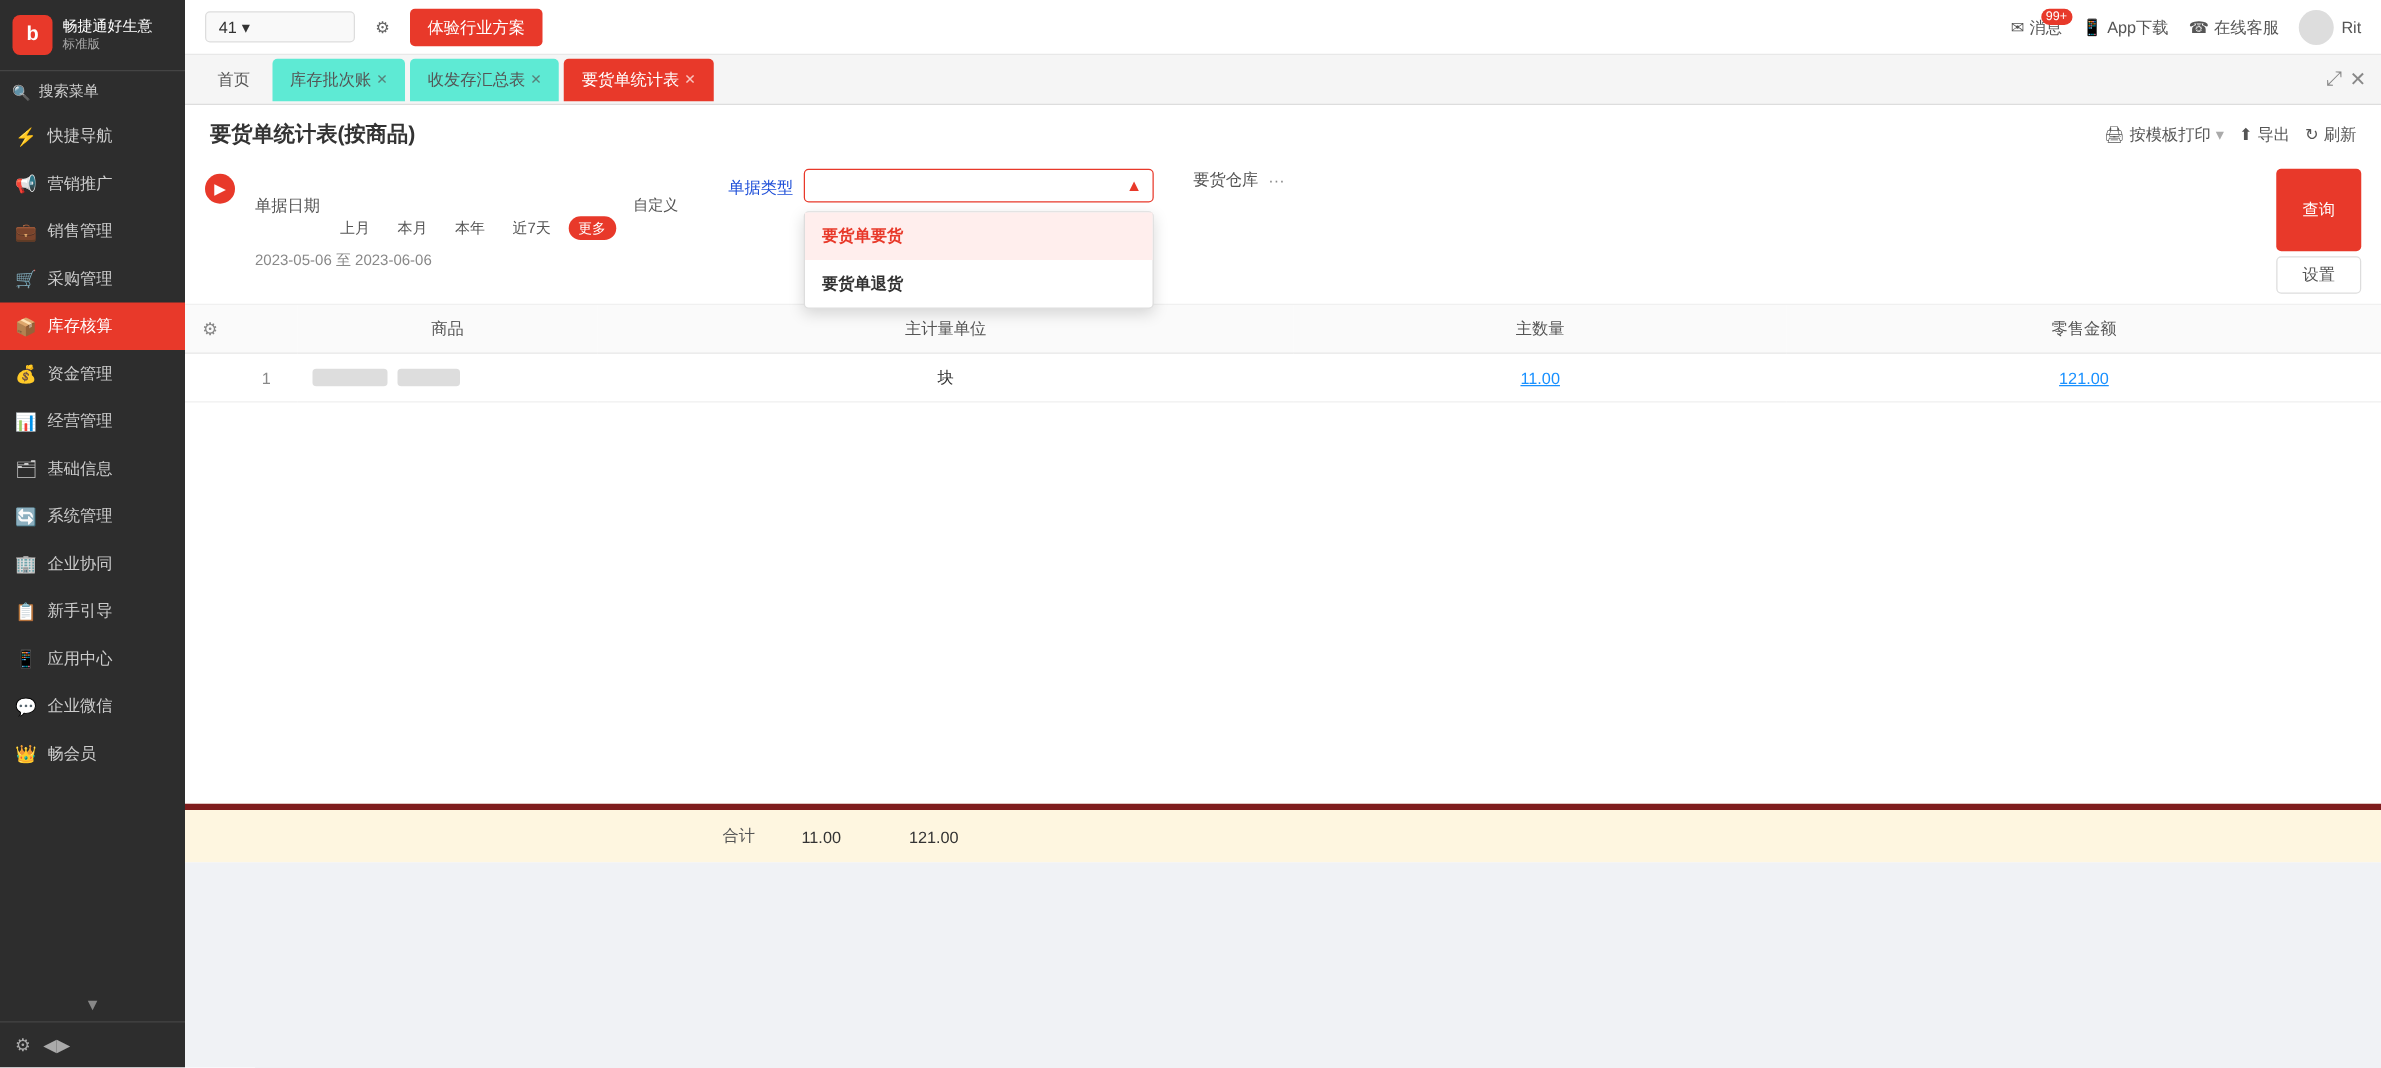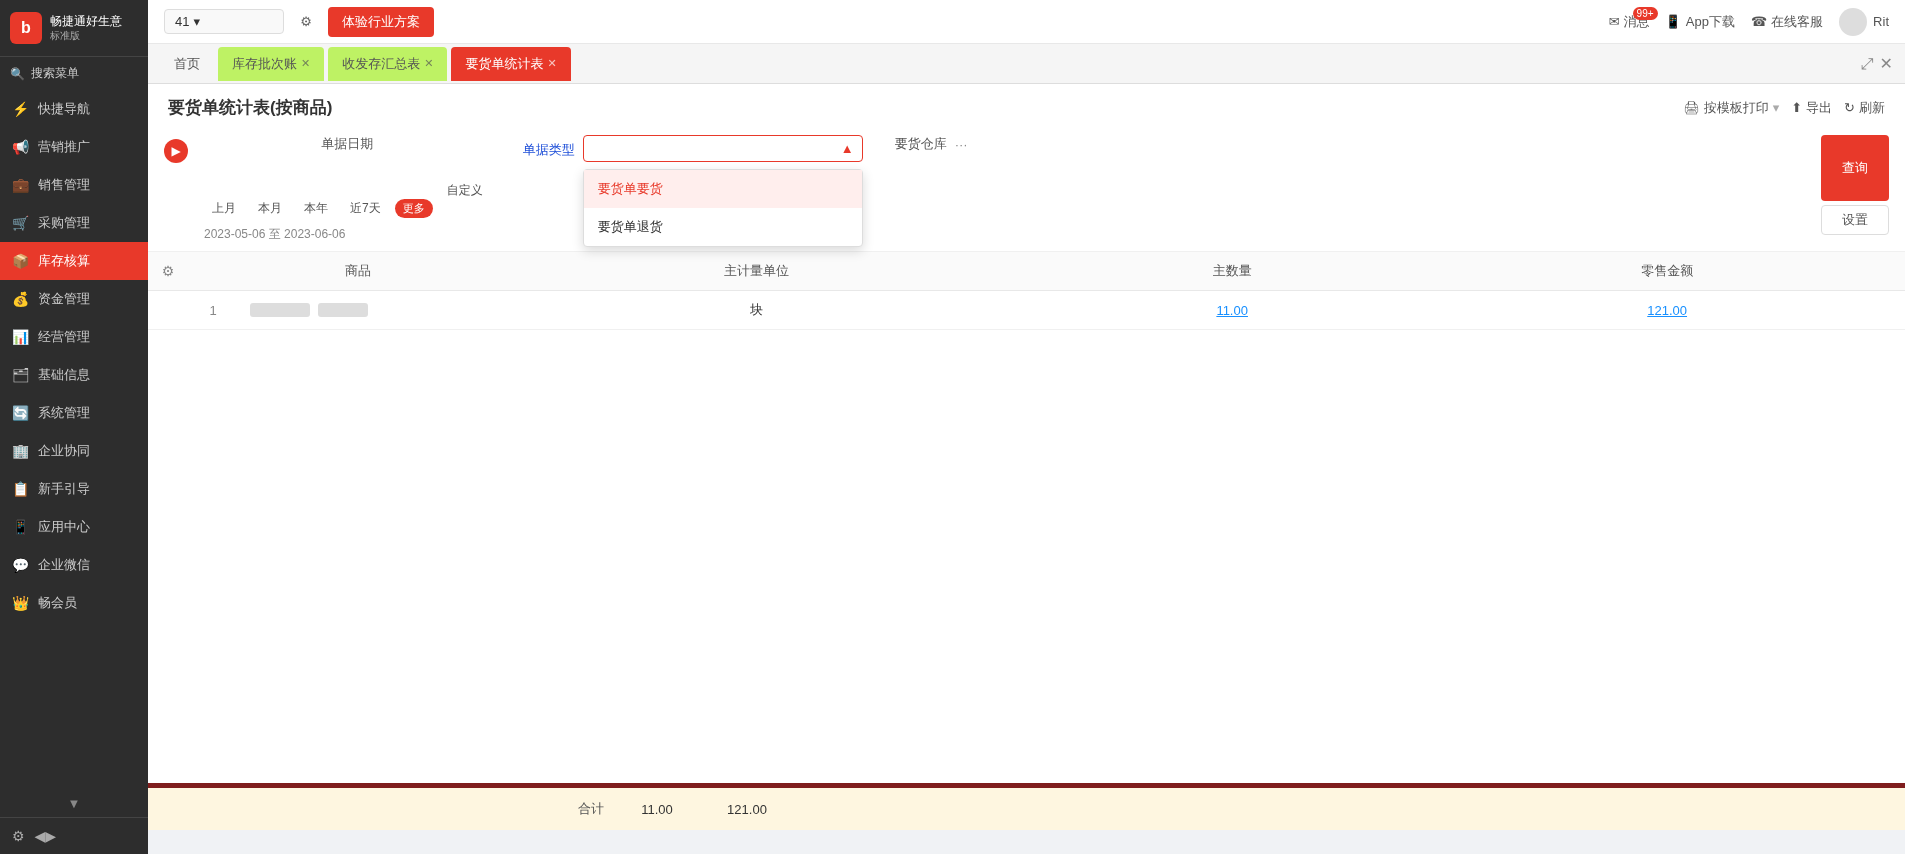--- a/index.html
+++ b/index.html
@@ -87,21 +87,21 @@
       color: #aaa;
       cursor: pointer;
       font-size: 14px;
     }
 
     
     .main {
       flex: 1;
       display: flex;
       flex-direction: column;
-      height: 830px;
+      height: 690px;
       overflow: hidden;
     }
 
     
     .topbar {
       height: 44px;
       background: #fff;
       display: flex;
       align-items: center;
       padding: 0 16px;
@@ -199,21 +199,21 @@
     }
     .tab {
       display: flex;
       align-items: center;
       gap: 4px;
       padding: 6px 14px;
       border-radius: 4px 4px 0 0;
       cursor: pointer;
       font-size: 13px;
       color: #555;
-      background: #bef264;
+      background: #5eead4;
       height: 34px;
     }
     .tab.active {
       background: #e8392a;
       color: white;
     }
     .tab .close-x {
       font-size: 11px;
       opacity: 0.7;
     }
@@ -303,21 +303,20 @@
     }
     .filter-group {
       display: flex;
       flex-direction: column;
       gap: 4px;
     }
     .filter-row {
       display: flex;
       align-items: center;
       gap: 8px;
-      flex-direction: column;
     }
     .filter-label {
       font-size: 13px;
       color: #555;
       white-space: nowrap;
     }
     .date-shortcuts {
       display: flex;
       align-items: center;
       gap: 6px;
@@ -385,20 +384,21 @@
     .dropdown-menu {
       position: absolute;
       top: 34px;
       left: 0;
       min-width: 280px;
       background: white;
       border: 1px solid #ddd;
       border-radius: 4px;
       box-shadow: 0 4px 12px rgba(0,0,0,0.15);
       z-index: 1000;
+      font-weight: bold;
     }
     .dropdown-item {
       padding: 10px 14px;
       cursor: pointer;
       font-size: 13px;
       color: #333;
     }
     .dropdown-item.selected { background: #ffeeed; color: #e8392a; }
 
     

